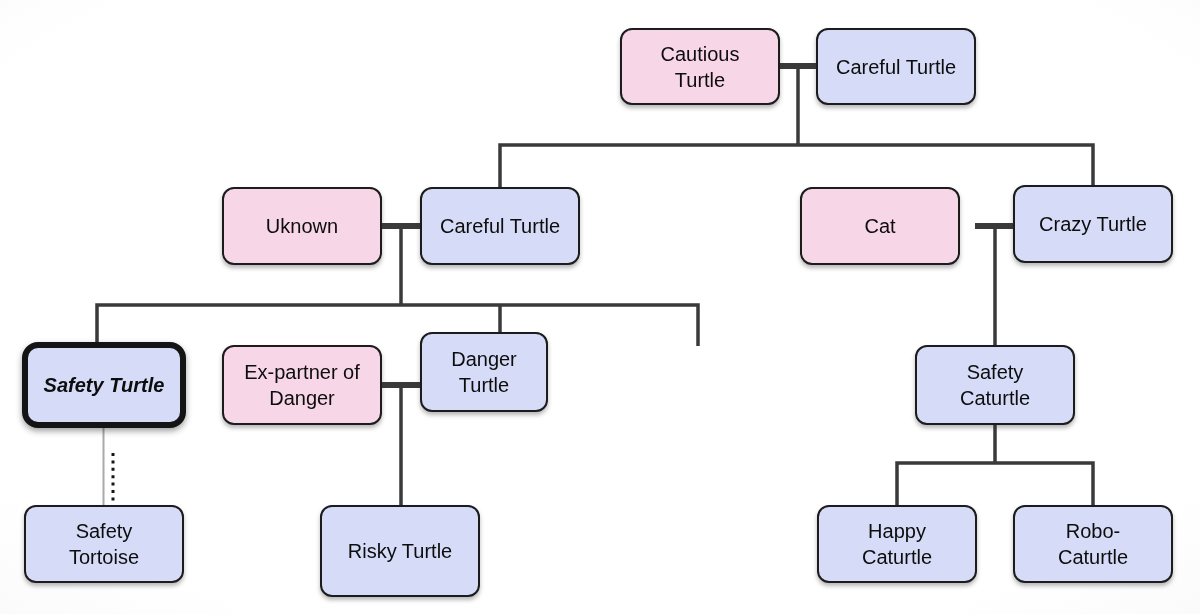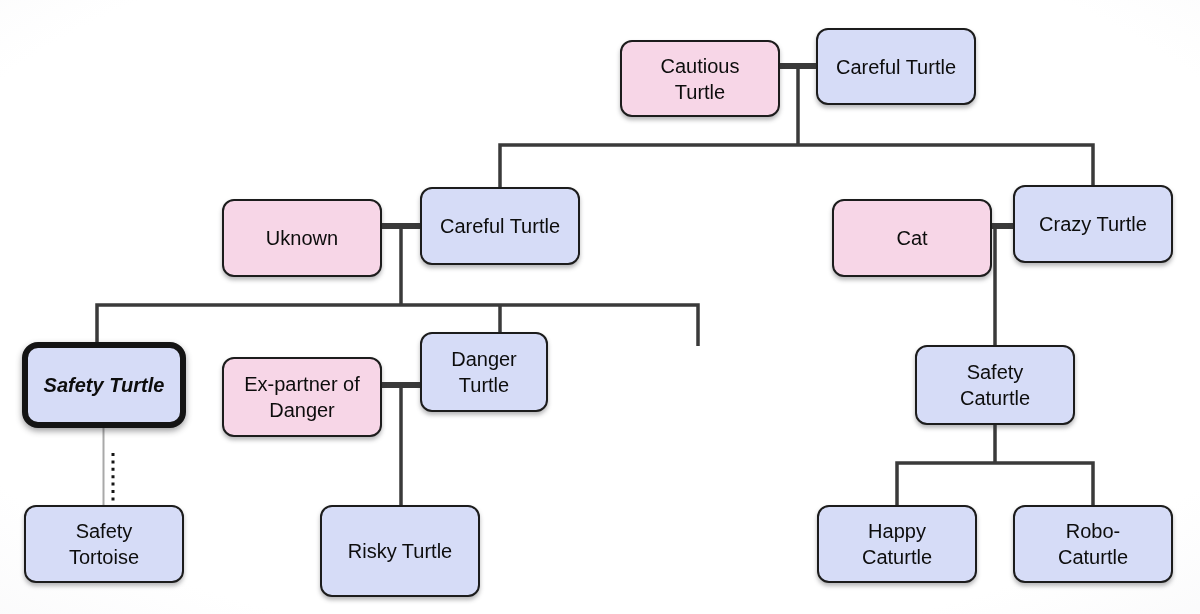--- a/index.html
+++ b/index.html
@@ -9,21 +9,21 @@
     background:radial-gradient(115% 115% at 50% 46%, #ffffff 52%, #f3f3f5 85%, #e9e9ec 100%);
   }
   .wires{position:absolute;left:0;top:0;width:1200px;height:614px;z-index:1;}
   .node{
     position:absolute;z-index:2;box-sizing:border-box;
     border:2px solid #1c1c1c;border-radius:12px;
     display:flex;align-items:center;justify-content:center;text-align:center;
     font-size:20px;color:#0d0d0d;
     box-shadow:0 3px 4px rgba(50,50,55,.35);
   }
-  .pink{background:#f7d6e7;margin-top:12px;}
+  .pink{background:#f7d6e7;}
   .blue{background:#d6dcf7;}
   .selected{
     border-width:6px;border-color:#141414;border-radius:16px;
     font-weight:bold;box-shadow:0 3px 6px rgba(40,40,45,.45);font-style:italic;
   }
   .label{white-space:pre-line;line-height:1.3;padding:0 6px;}
 </style>
 </head>
 <body>
 
@@ -61,21 +61,21 @@
   <div class="node blue" style="left:816px;top:28px;width:160px;height:77px">
     <span class="label">Careful Turtle</span>
   </div>
 
   <div class="node pink" style="left:222px;top:187px;width:160px;height:78px">
     <span class="label">Uknown</span>
   </div>
   <div class="node blue" style="left:420px;top:187px;width:160px;height:78px">
     <span class="label">Careful Turtle</span>
   </div>
-  <div class="node pink" style="left:832px;top:187px;width:160px;height:78px">
+  <div class="node pink" style="left:800px;top:187px;width:160px;height:78px">
     <span class="label">Cat</span>
   </div>
   <div class="node blue" style="left:1013px;top:185px;width:160px;height:78px">
     <span class="label">Crazy Turtle</span>
   </div>
 
   <div class="node blue selected" style="left:22px;top:342px;width:164px;height:86px">
     <span class="label">Safety Turtle</span>
   </div>
   <div class="node pink" style="left:222px;top:345px;width:160px;height:80px">

